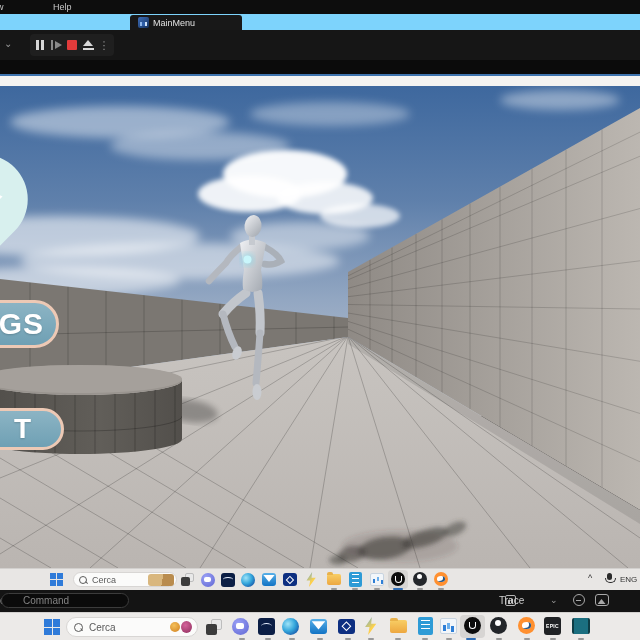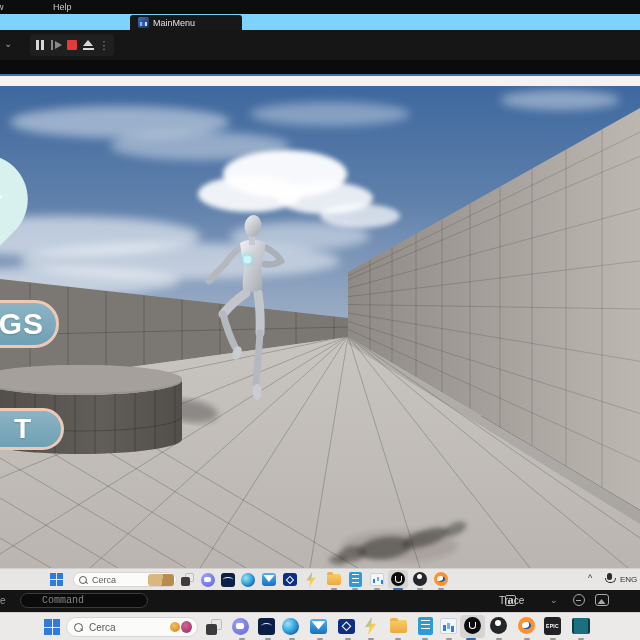--- a/index.html
+++ b/index.html
@@ -76,21 +76,21 @@
   .i-epic{background:#202225;display:flex;align-items:center;justify-content:center;color:#fff;font-size:5px;font-weight:bold;letter-spacing:.3px;border-radius:3px;}
   .i-teal{background:linear-gradient(90deg,#0e3d46 0 12%,#1b6f80 12% 88%,#0e3d46 88%);border-radius:2px;}
   .tray{position:absolute;color:#333;}
   .mic{position:absolute;width:5px;height:7px;background:#2b2b2b;border-radius:3px;}
   .mic::after{content:"";position:absolute;left:-2px;top:5px;width:9px;height:4px;border:1.2px solid #2b2b2b;border-top:none;border-radius:0 0 6px 6px;}
   .fruit{position:absolute;border-radius:50%;}
   .searchimg{position:absolute;border-radius:3px;background:linear-gradient(100deg,#d9b77e 0 55%,#b98c4e 55%),radial-gradient(circle at 70% 45%,#8a5a30 0 25%,transparent 26%);}
   
   .statusbar{left:0;top:590px;width:640px;height:22px;background:#141414;}
   .cmdfrag{position:absolute;left:0px;top:5px;color:#9a9a9a;font-size:10px;}
-  .cmdbox{position:absolute;left:20px;top:3px;width:128px;height:15px;background:#0b0b0b;border:1px solid #3c3c3c;border-radius:8px;box-sizing:border-box;color:#8a8a8a;font-size:10px;padding:0 0 0 21px;outline:none;font-family:Liberation Mono, monospace;}
+  .cmdbox{position:absolute;left:1px;top:3px;width:128px;height:15px;background:#0b0b0b;border:1px solid #3c3c3c;border-radius:8px;box-sizing:border-box;color:#8a8a8a;font-size:10px;padding:0 0 0 21px;outline:none;}
   .cmdbox::placeholder{color:#848484;}
   .trace-ic{position:absolute;left:505px;top:5px;width:11px;height:11px;border:1.4px solid #b5b5b5;border-radius:2px;box-sizing:border-box;}
   .trace-ic::after{content:"";position:absolute;left:1.5px;bottom:1.5px;width:2px;height:4px;background:#b5b5b5;box-shadow:3px -1px 0 #b5b5b5;}
   .trace-lbl{position:absolute;left:499px;top:5px;color:#cfcfcf;font-size:10px;}
   .trace-chev{position:absolute;left:550px;top:5px;color:#9a9a9a;font-size:9px;}
   .st-circle{position:absolute;left:573px;top:4px;width:12px;height:12px;border:1.4px solid #a8a8a8;border-radius:50%;box-sizing:border-box;}
   .st-circle::after{content:"";position:absolute;left:2px;top:5px;width:5px;height:1.4px;background:#a8a8a8;}
   .st-image{position:absolute;left:595px;top:4px;width:14px;height:12px;border:1.4px solid #a8a8a8;border-radius:3px;box-sizing:border-box;}
   .st-image::after{content:"";position:absolute;left:1.5px;bottom:1px;width:8px;height:5px;background:#a8a8a8;clip-path:polygon(0 100%,50% 0,100% 100%);}
 </style>

